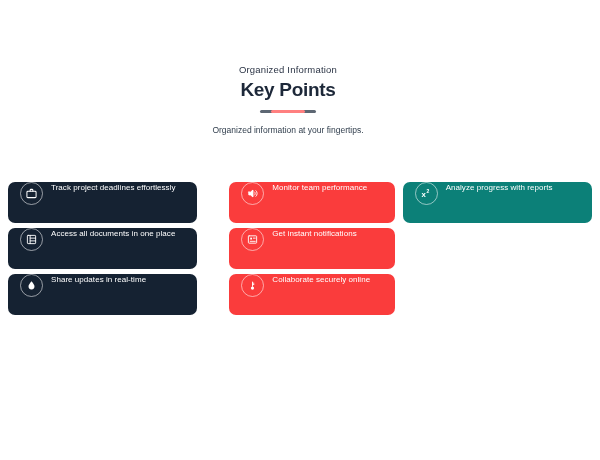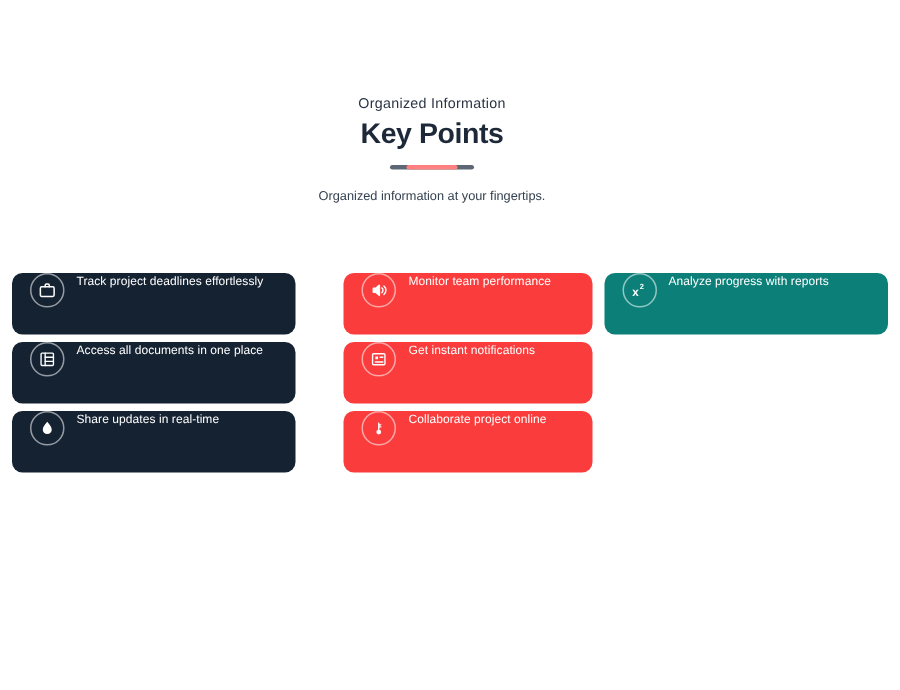--- a/index.html
+++ b/index.html
@@ -197,21 +197,21 @@
 
       <div class="card red">
         <span class="card-icon">
           <svg viewBox="0 0 24 24" fill="none" stroke="currentColor" stroke-width="2" stroke-linecap="round" stroke-linejoin="round">
             <circle cx="12" cy="17.5" r="3.5" fill="currentColor" stroke="none"></circle>
             <path d="M12 14V4.5"></path>
             <line x1="12" y1="7" x2="15" y2="7"></line>
             <line x1="12" y1="10" x2="15" y2="10"></line>
           </svg>
         </span>
-        <span class="card-label">Collaborate project online</span>
+        <span class="card-label">Collaborate securely online</span>
       </div>
 
     </div>
 
     <div class="column">
 
       <div class="card teal">
         <span class="card-icon">
           <svg viewBox="0 0 24 24" fill="currentColor" stroke="none">
             <text x="1" y="20" font-family="Liberation Sans, sans-serif" font-size="17" font-weight="700">x</text>

